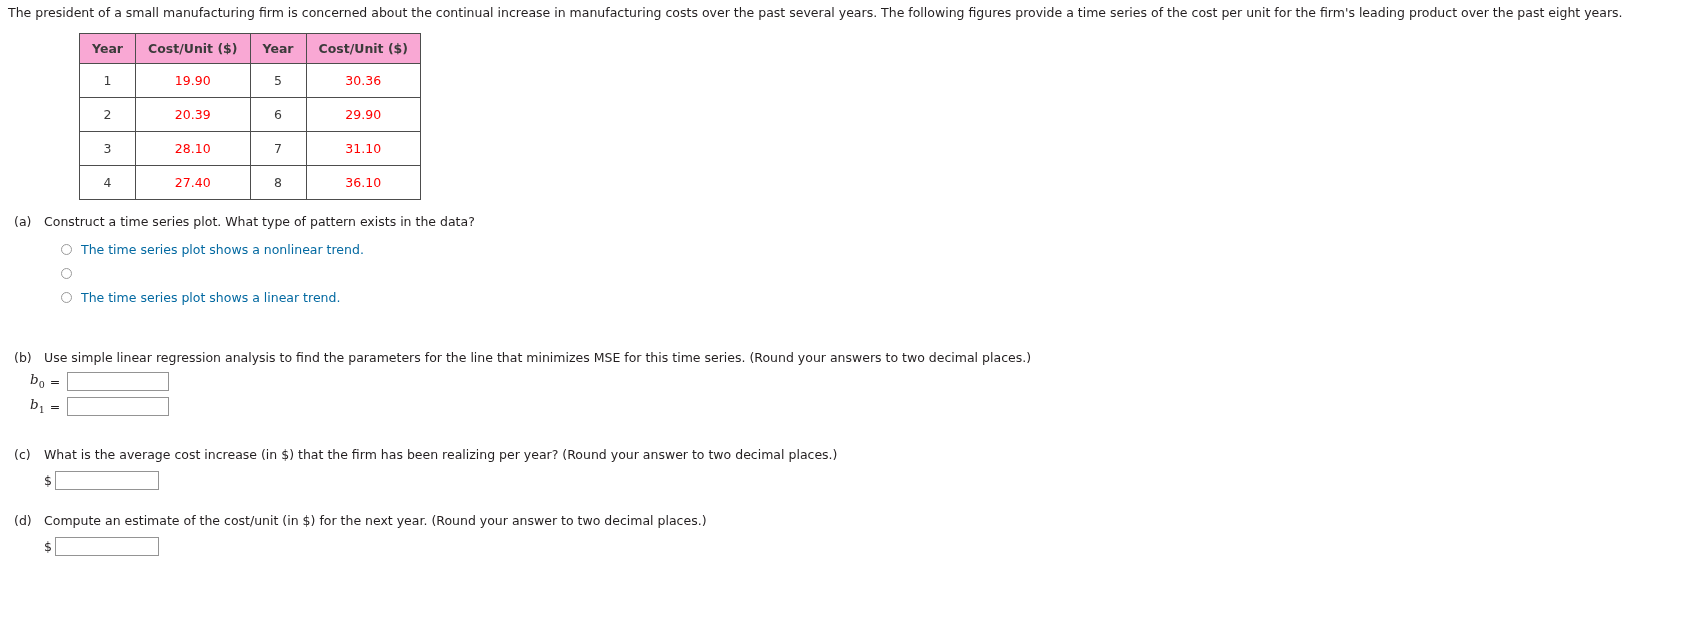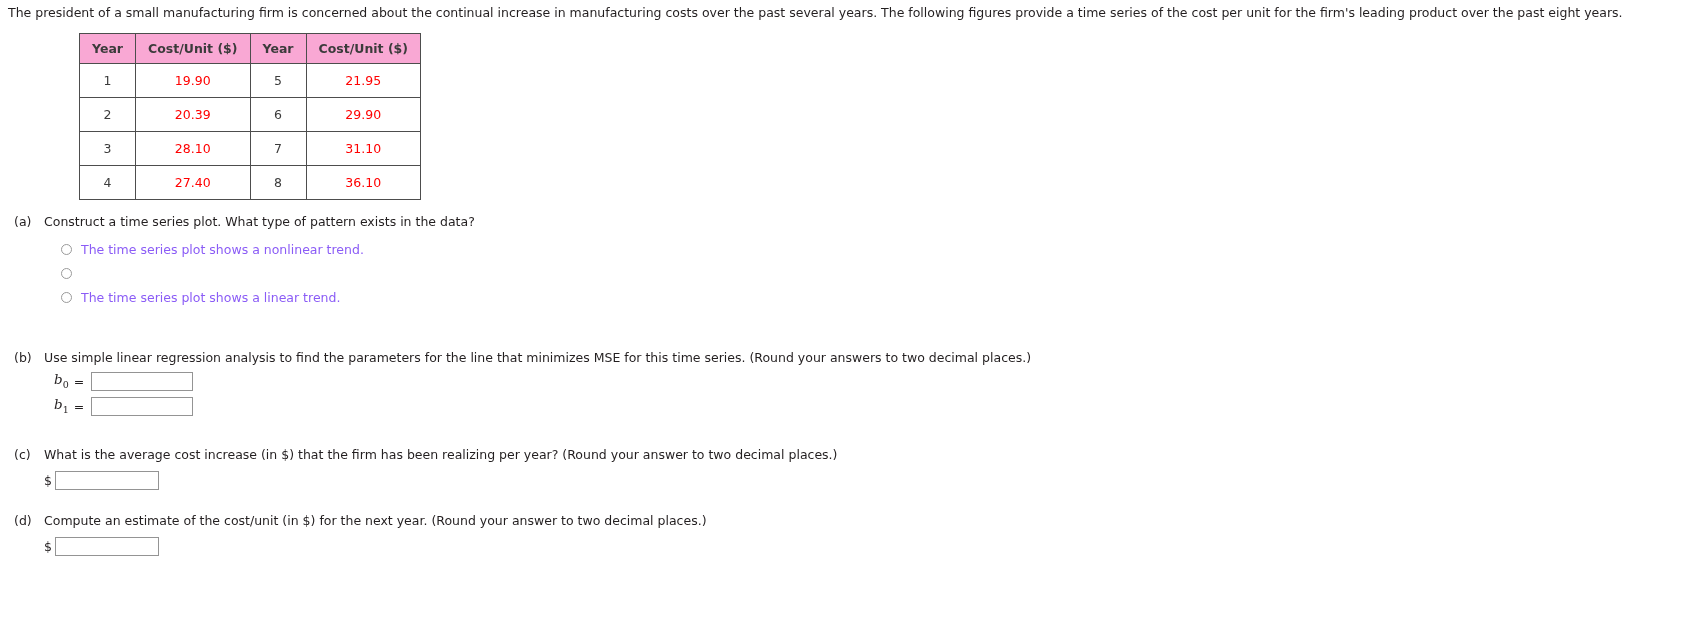--- a/index.html
+++ b/index.html
@@ -104,28 +104,28 @@
     height: 11px;
     border: 1px solid #9a9a9a;
     border-radius: 50%;
     background: #ffffff;
     margin-right: 9px;
     flex: 0 0 11px;
     box-sizing: border-box;
   }
   .option-label {
     font-size: 12.5px;
-    color: #8b5cf6;
+    color: #0369a1;
   }
 
   
   .answer-line {
     display: flex;
     align-items: center;
-    margin-left: 40px;
+    margin-left: 16px;
     height: 21px;
   }
   .var-label {
     font-style: italic;
     font-family: "DejaVu Serif", serif;
     font-size: 13.5px;
     margin-right: 2px;
     color: #231f20;
   }
   .var-label sub {
@@ -168,21 +168,21 @@
         <th>Cost/Unit ($)</th>
         <th>Year</th>
         <th>Cost/Unit ($)</th>
       </tr>
     </thead>
     <tbody>
       <tr>
         <td class="year-cell">1</td>
         <td class="cost-cell">19.90</td>
         <td class="year-cell">5</td>
-        <td class="cost-cell">21.95</td>
+        <td class="cost-cell">30.36</td>
       </tr>
       <tr>
         <td class="year-cell">2</td>
         <td class="cost-cell">20.39</td>
         <td class="year-cell">6</td>
         <td class="cost-cell">29.90</td>
       </tr>
       <tr>
         <td class="year-cell">3</td>
         <td class="cost-cell">28.10</td>

